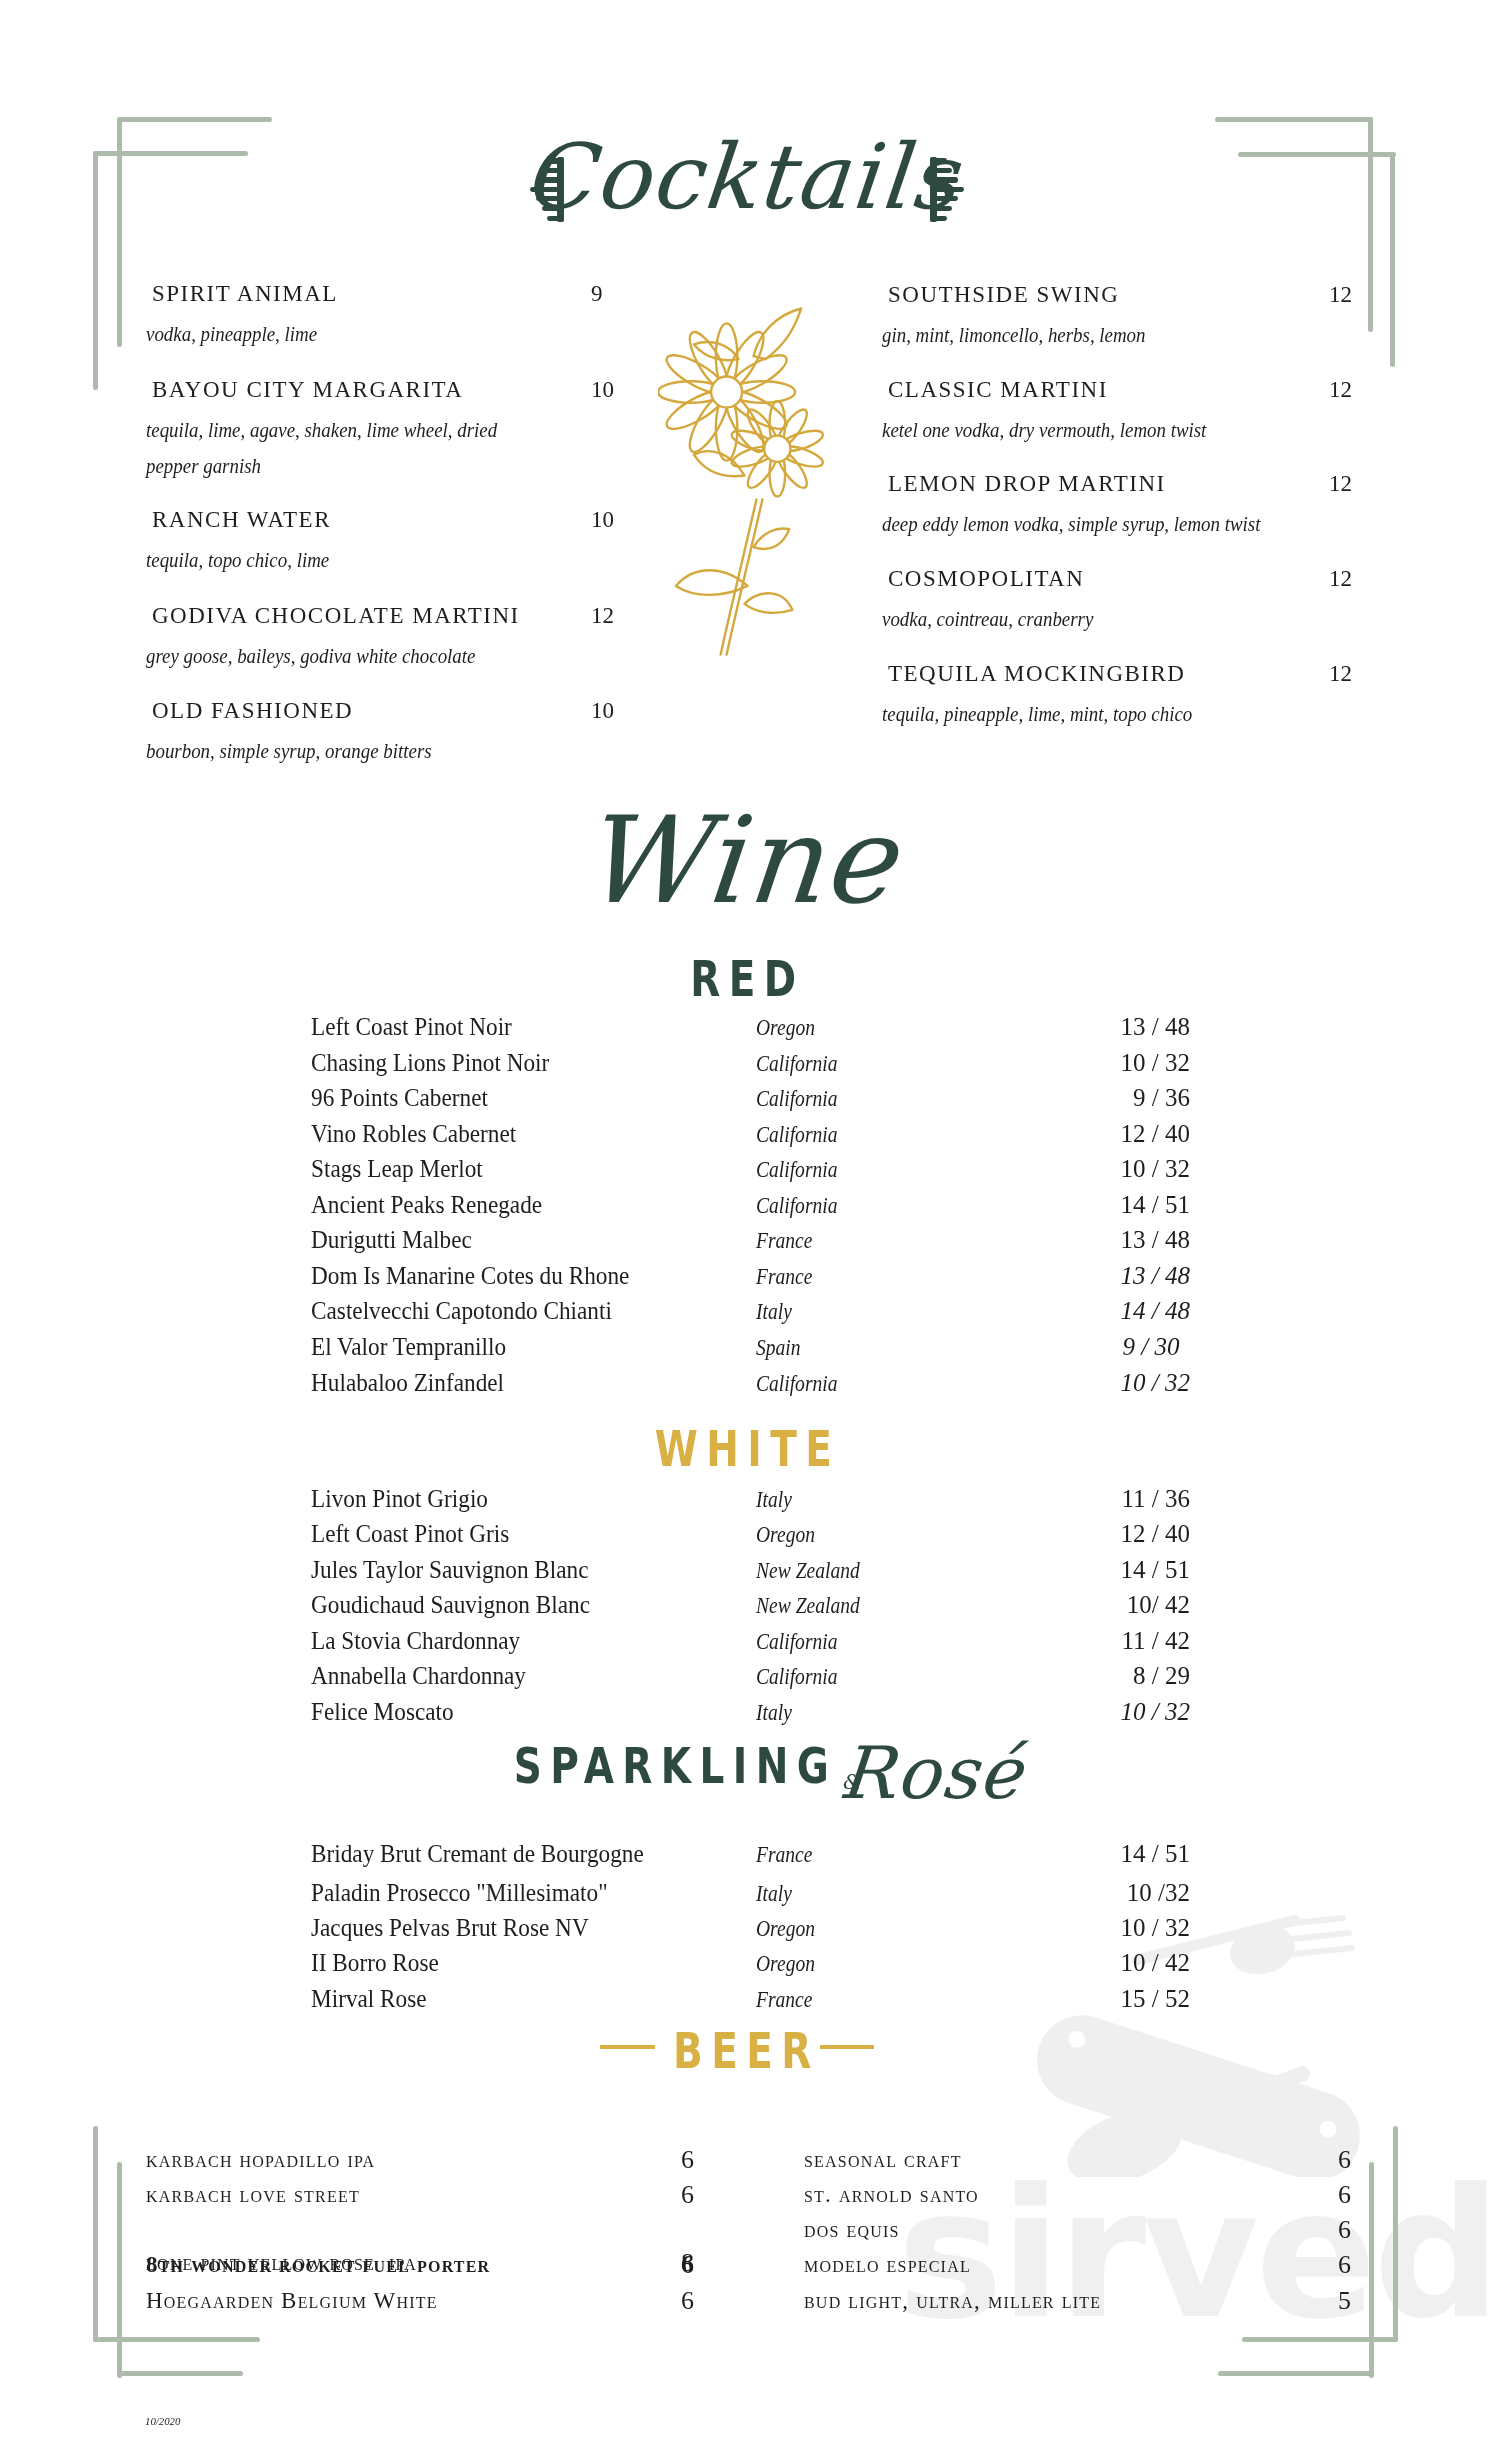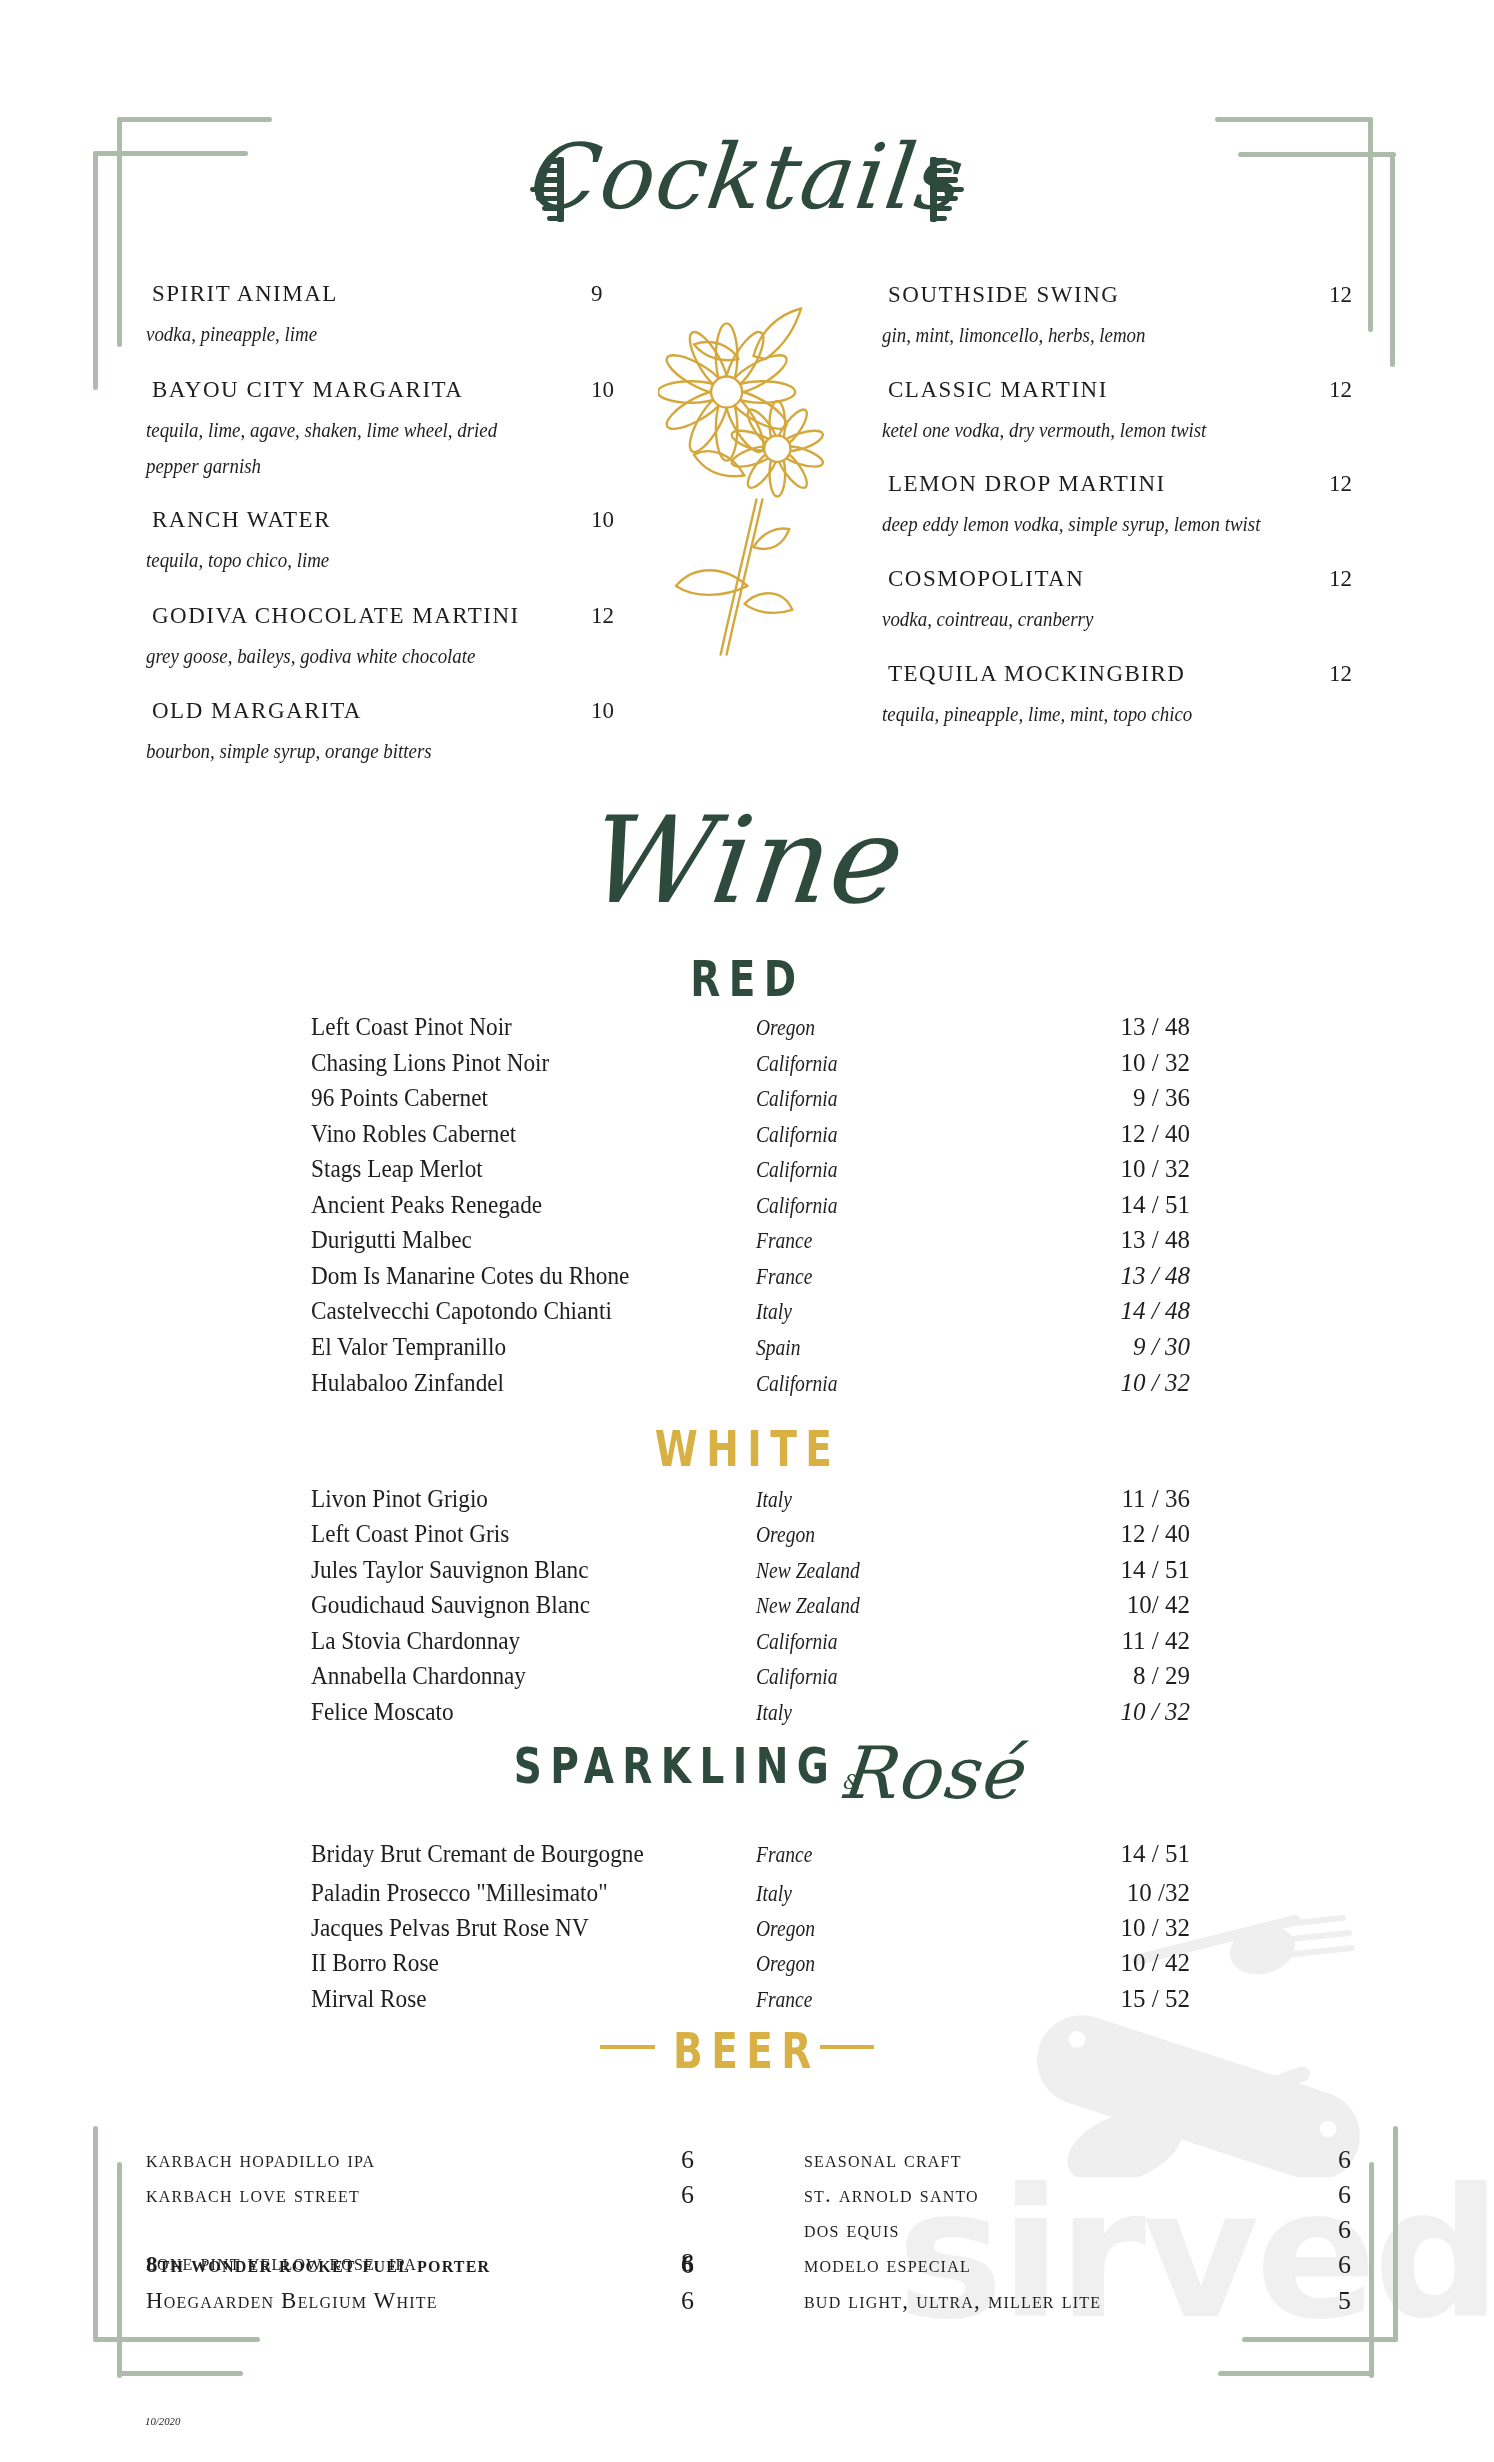--- a/index.html
+++ b/index.html
@@ -139,21 +139,21 @@
     <div class="ck-name">RANCH WATER</div>
     <div class="ck-price" style="left:445px;">10</div>
     <div class="ck-desc">tequila, topo chico, lime</div>
   </div>
   <div class="ck-item" style="left:146px; top:603px;">
     <div class="ck-name">GODIVA CHOCOLATE MARTINI</div>
     <div class="ck-price" style="left:445px;">12</div>
     <div class="ck-desc">grey goose, baileys, godiva white chocolate</div>
   </div>
   <div class="ck-item" style="left:146px; top:698px;">
-    <div class="ck-name">OLD MARGARITA</div>
+    <div class="ck-name">OLD FASHIONED</div>
     <div class="ck-price" style="left:445px;">10</div>
     <div class="ck-desc">bourbon, simple syrup, orange bitters</div>
   </div>
 </div>
 
 <svg class="abs" style="left:658px; top:302px; width:179px; height:365px;" viewBox="0 0 300 610">
   <g fill="none" stroke="#d4a83c" stroke-width="4" stroke-linecap="round" stroke-linejoin="round">
 
     <path d="M105 590 C120 520 140 440 165 330"></path>
     <path d="M115 590 C130 520 150 440 175 330"></path>
@@ -272,21 +272,21 @@
         <div class="w-price" style="font-style:italic;">13 / 48</div>
       </div>
   <div class="wine-row" style="top:1296px;">
         <div class="w-name">Castelvecchi Capotondo Chianti</div>
         <div class="w-region">Italy</div>
         <div class="w-price" style="font-style:italic;">14 / 48</div>
       </div>
   <div class="wine-row" style="top:1332px;">
         <div class="w-name">El Valor Tempranillo</div>
         <div class="w-region">Spain</div>
-        <div class="w-price" style="font-style:italic;">9 / 30</div>
+        <div class="w-price" style="font-style:italic;text-align:center;">9 / 30</div>
       </div>
   <div class="wine-row" style="top:1368px;">
         <div class="w-name">Hulabaloo Zinfandel</div>
         <div class="w-region">California</div>
         <div class="w-price" style="font-style:italic;">10 / 32</div>
       </div>
 </div>
 
 <div class="sec-head sec-white">WHITE</div>
 <div>

